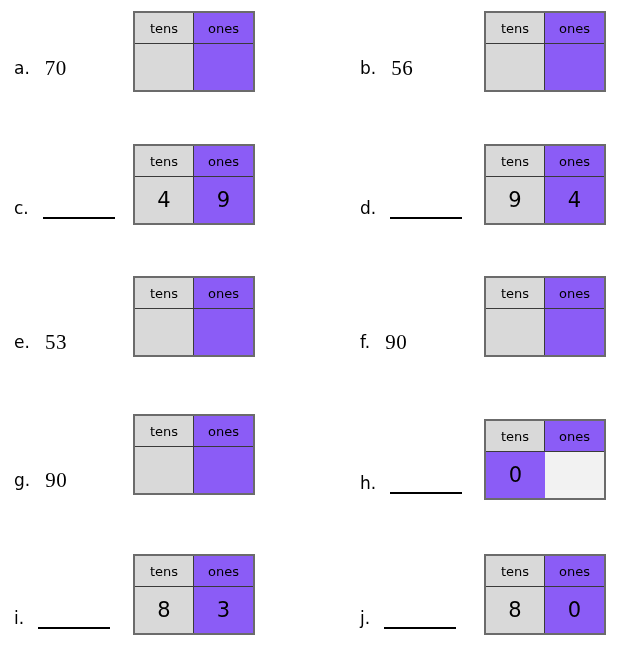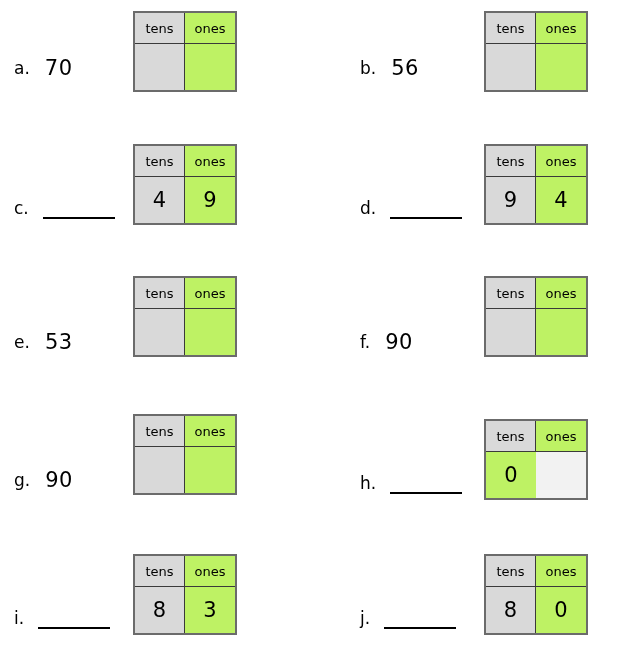--- a/index.html
+++ b/index.html
@@ -59,35 +59,36 @@
   .letter {
     font-size: 17px;
     line-height: 1;
     font-family: "DejaVu Sans", sans-serif;
   }
   .value {
     font-size: 21px;
     line-height: 1;
     margin-left: 15px;
     letter-spacing: 0.5px;
+    font-family: Liberation Serif, serif;
   }
   .blank-rule {
     display: inline-block;
     margin-left: 14px;
     width: 72px;
     height: 0;
     border-bottom: 2px solid #000000;
     position: relative;
     top: 9px;
   }
 
   
   .pv-table {
     position: absolute;
-    width: 104px;
+    width: 122px;
     height: 81px;
     border: 2px solid #6b6b6b;
     border-collapse: collapse;
     background: #f2f2f2;
   }
   .problem.left  .pv-table { left: 133px; }
   .problem.right .pv-table { left: 173px; }
 
   .pv-row {
     display: flex;
@@ -97,21 +98,21 @@
   .pv-row.body { height: 46px; }
 
   .pv-cell {
     width: 50%;
     display: flex;
     align-items: center;
     justify-content: center;
     line-height: 1;
   }
   .pv-cell.tens { background: #d9d9d9; border-right: 1px solid #3a3a3a; }
-  .pv-cell.ones { background: #bef264; }
+  .pv-cell.ones { background: #8b5cf6; }
   .pv-row.head .pv-cell { border-bottom: 1px solid #3a3a3a; font-size: 13px; }
   .pv-row.body .pv-cell { font-size: 21px; }
 </style>
 </head>
 <body>
 
 <div class="worksheet">
 
   <div class="row row-0">
 

